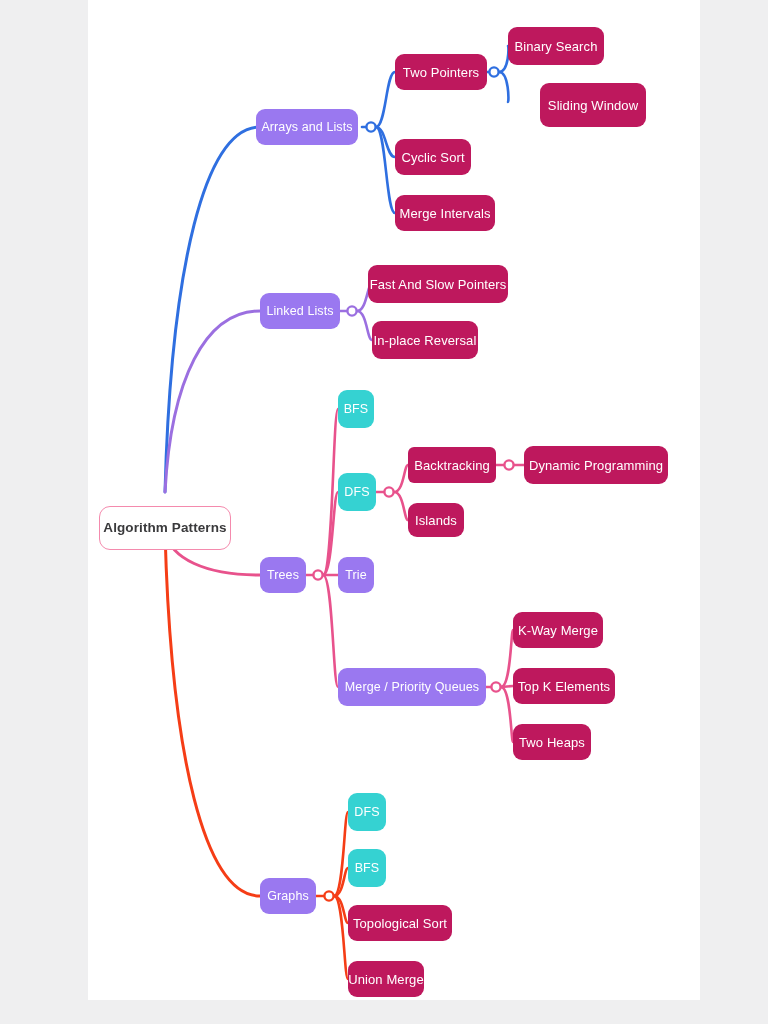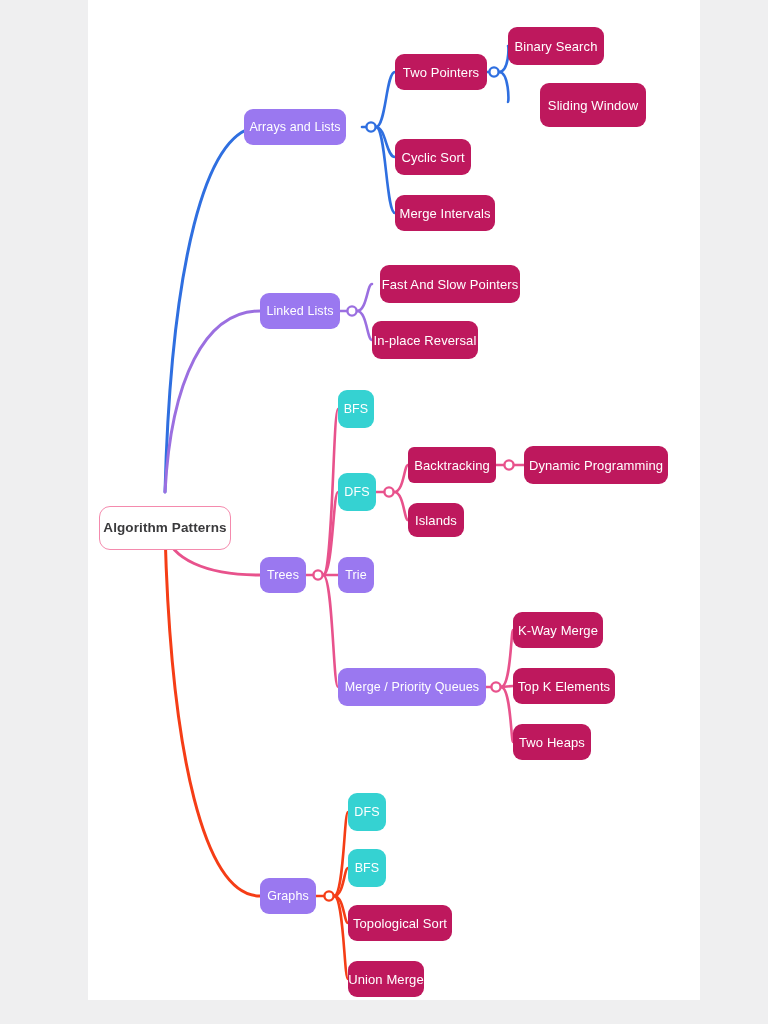--- a/index.html
+++ b/index.html
@@ -90,21 +90,21 @@
       <path d="M 334 896 C 344 896, 344 868, 348 868" fill="none" stroke="#f53d16" stroke-width="2.6" stroke-linecap="round"></path>
       <path d="M 334 896 C 344 896, 344 923, 348 923" fill="none" stroke="#f53d16" stroke-width="2.6" stroke-linecap="round"></path>
       <path d="M 334 896 C 344 896, 344 979, 348 979" fill="none" stroke="#f53d16" stroke-width="2.6" stroke-linecap="round"></path>
       <circle cx="329" cy="896" r="4.6" fill="#ffffff" stroke="#f53d16" stroke-width="2.4"></circle>
       <path d="M 318 409 L 318 687" fill="none" stroke="#e8528c" stroke-width="0.01" stroke-linecap="round"></path>
     </svg>
   <div id="node-layer">
       <div class="node root" style="left: 99px; top: 490px; width: 132px; height: 44px; margin-top: 16px;">
         <span>Algorithm Patterns</span>
       </div>
-      <div class="node purple" style="left: 244px; top: 109px; width: 102px; height: 36px;">
+      <div class="node purple" style="left: 256px; top: 109px; width: 102px; height: 36px;">
         <span>Arrays and Lists</span>
       </div>
       <div class="node purple" style="left: 260px; top: 293px; width: 80px; height: 36px;">
         <span>Linked Lists</span>
       </div>
       <div class="node purple" style="left: 260px; top: 557px; width: 46px; height: 36px;">
         <span>Trees</span>
       </div>
       <div class="node purple" style="left: 260px; top: 878px; width: 56px; height: 36px;">
         <span>Graphs</span>
@@ -117,21 +117,21 @@
       </div>
       <div class="node pink" style="left: 528px; top: 83px; width: 106px; height: 44px; margin-left: 12px;">
         <span>Sliding Window</span>
       </div>
       <div class="node pink" style="left: 395px; top: 139px; width: 76px; height: 36px;">
         <span>Cyclic Sort</span>
       </div>
       <div class="node pink" style="left: 395px; top: 195px; width: 100px; height: 36px;">
         <span>Merge Intervals</span>
       </div>
-      <div class="node pink" style="left: 380px; top: 265px; width: 140px; height: 38px;">
+      <div class="node pink" style="left: 368px; top: 265px; width: 140px; height: 38px;">
         <span>Fast And Slow Pointers</span>
       </div>
       <div class="node pink" style="left: 372px; top: 321px; width: 106px; height: 38px;">
         <span>In-place Reversal</span>
       </div>
       <div class="node cyan" style="left: 338px; top: 390px; width: 36px; height: 38px;">
         <span>BFS</span>
       </div>
       <div class="node cyan" style="left: 338px; top: 473px; width: 38px; height: 38px;">
         <span>DFS</span>

